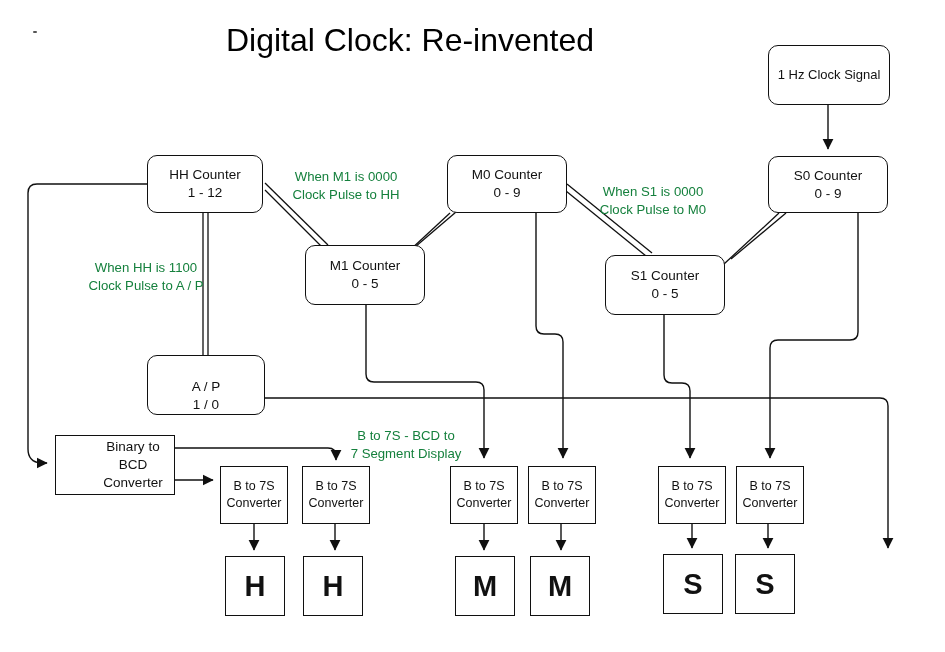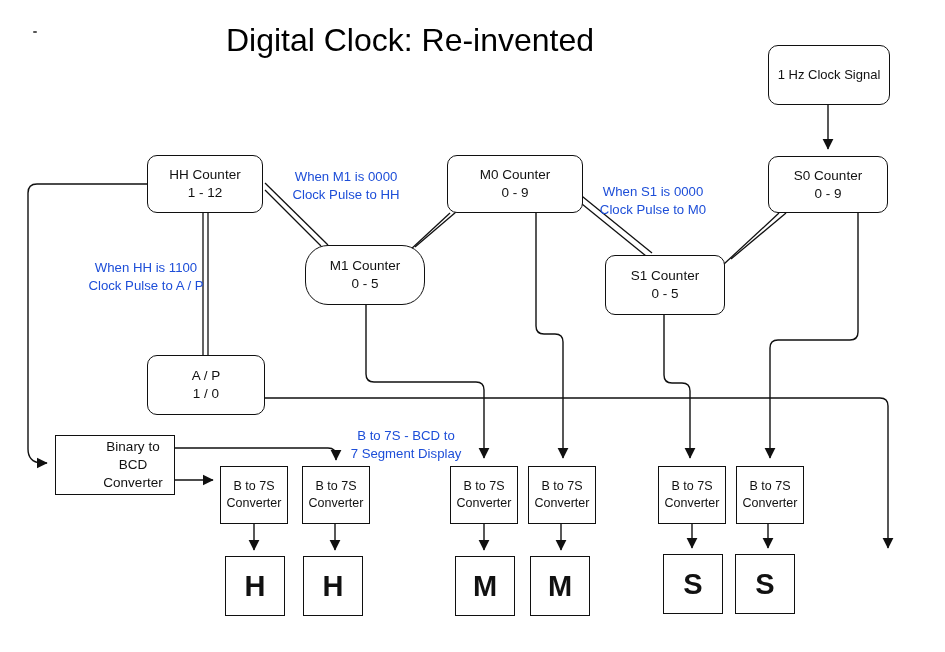--- a/index.html
+++ b/index.html
@@ -16,21 +16,21 @@
   .box{
     position:absolute;box-sizing:border-box;background:#fff;
     border:1.7px solid #101010;border-radius:10px;
     display:flex;flex-direction:column;align-items:center;justify-content:center;
     font-size:13.5px;line-height:18px;text-align:center;
   }
   .sq{border-radius:0;}
   .conv{font-size:12.5px;line-height:17px;}
   .disp{font-size:29px;font-weight:bold;border-radius:0;line-height:29px;}
   .lbl{
-    position:absolute;text-align:center;font-size:13.2px;line-height:18px;color:#1d4ed8;
+    position:absolute;text-align:center;font-size:13.2px;line-height:18px;color:#15803d;
   }
   .lbl span{display:block;}
   .stray{position:absolute;left:33px;top:31px;width:4px;height:2px;background:#555;border-radius:1px;}
 </style>
 </head>
 <body>
 
 <div class="canvas">
 
   <svg class="wires" width="945" height="652" viewBox="0 0 945 652">
@@ -78,41 +78,41 @@
 
   <div class="box" style="left:768px;top:45px;width:122px;height:60px;">
     <span style="font-size:13px;">1 Hz Clock Signal</span>
   </div>
 
   <div class="box" style="left:147px;top:155px;width:116px;height:58px;">
     <span>HH Counter</span>
     <span>1 - 12</span>
   </div>
 
-  <div class="box" style="left:447px;top:155px;width:136px;height:58px;">
+  <div class="box" style="left:447px;top:155px;width:120px;height:58px;">
     <span>M0 Counter</span>
     <span>0 - 9</span>
   </div>
 
   <div class="box" style="left:768px;top:156px;width:120px;height:57px;">
     <span>S0 Counter</span>
     <span>0 - 9</span>
   </div>
 
-  <div class="box" style="left:305px;top:245px;width:120px;height:60px;border-radius:23px;">
+  <div class="box" style="left:305px;top:245px;width:120px;height:60px;">
     <span>M1 Counter</span>
     <span>0 - 5</span>
   </div>
 
   <div class="box" style="left:605px;top:255px;width:120px;height:60px;">
     <span>S1 Counter</span>
     <span>0 - 5</span>
   </div>
 
-  <div class="box" style="left:147px;top:355px;width:118px;height:60px;">
+  <div class="box" style="left:147px;top:355px;width:118px;height:60px;justify-content:flex-end;">
     <span>A / P</span>
     <span>1 / 0</span>
   </div>
 
   <div class="box sq" style="left:55px;top:435px;width:120px;height:60px;padding-left:36px;">
     <span>Binary to BCD</span>
     <span>Converter</span>
   </div>
 
   <div class="box sq conv" style="left:220px;top:466px;width:68px;height:58px;">

